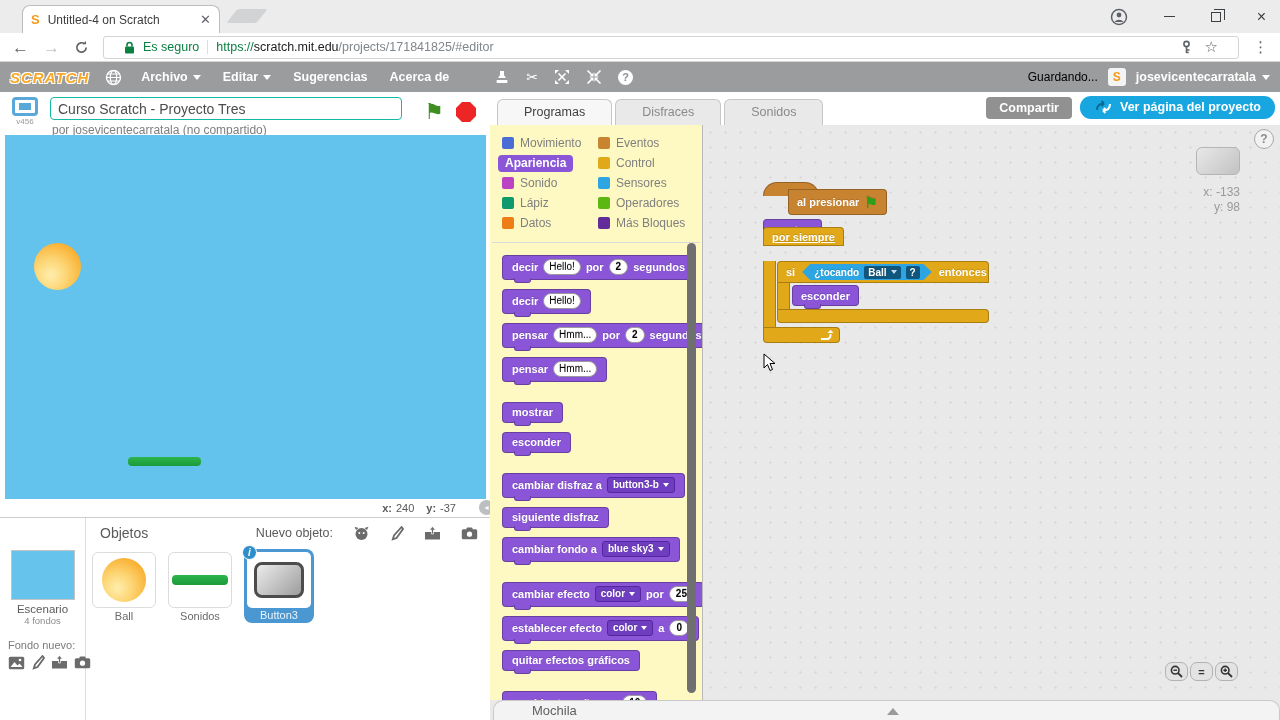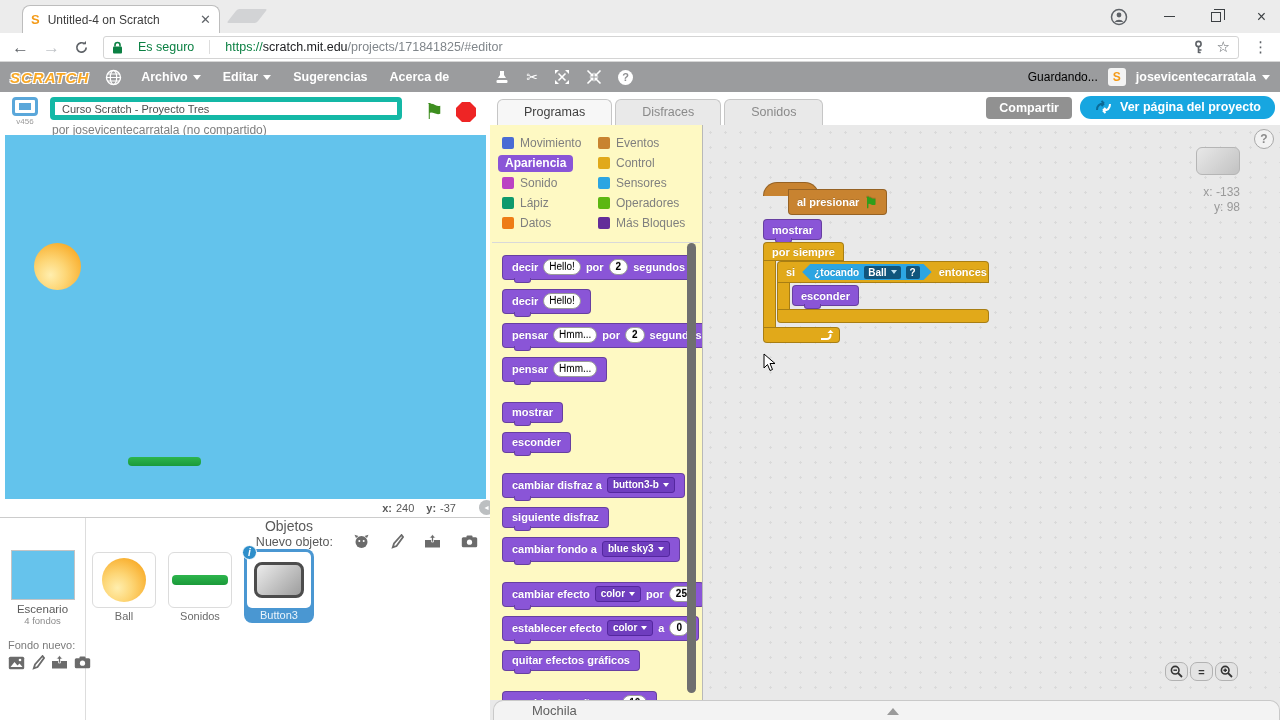--- a/index.html
+++ b/index.html
@@ -21,21 +21,21 @@
   .restore-glyph { width:10px; height:10px; border:1px solid #3c4043; position:relative; }
   .restore-glyph::before { content:""; position:absolute; left:2px; top:-4px; width:10px; height:10px;
           border:1px solid #3c4043; border-left:none; border-bottom:none; background:transparent; }
   .min-glyph { width:11px; height:0; border-top:1.5px solid #3c4043; }
 
   .toolbar { position:absolute; left:0; top:33px; width:1280px; height:29px; background:#fff;
           border-bottom:1px solid #d6d6d6; display:flex; align-items:center; padding:0 12px; gap:14px; }
   .nav-ico { font-size:17px; color:#5f6368; line-height:1; }
   .nav-ico.disabled { color:#c1c4c8; }
   .omnibox { flex:1; height:23px; border:1px solid #d4d4d4; border-radius:3px; background:#fff;
-          display:flex; align-items:center; padding:0 8px; gap:15px; }
+          display:flex; align-items:center; padding:0 20px; gap:8px; }
   .secure { color:#0b8043; font-size:12.5px; }
   .omni-div { width:1px; height:14px; background:#ddd; }
   .url { font-size:12.5px; white-space:nowrap; overflow:hidden; flex:1; }
   .url .scheme { color:#0b8043; } .url .host { color:#202124; } .url .path { color:#80868b; }
   .omni-right { display:flex; align-items:center; gap:12px; margin-left:auto; }
   .star { font-size:15px; color:#5f6368; }
   .dots { font-size:15px; color:#5f6368; letter-spacing:0; }
 
   
   .menubar { position:absolute; left:0; top:62px; width:1280px; height:30px; background:#9b9c9e;
@@ -55,22 +55,22 @@
   .scissors { color:#fff; font-size:14px; }
 
   
   .left-panel { position:absolute; left:0; top:92px; width:490px; height:628px; background:#fff; }
   .stage-header { height:43px; display:flex; align-items:flex-start; padding:5px 8px 0 10px; gap:10px; }
   .fs-widget { width:30px; display:flex; flex-direction:column; align-items:center; }
   .fs-icon { width:26px; height:19px; border:3px solid #5aa7da; border-radius:4px; display:flex; align-items:center; justify-content:center; }
   .fs-icon i { display:block; width:12px; height:7px; background:#5aa7da; }
   .fs-ver { font-size:8px; color:#9a9a9a; margin-top:1px; }
   .title-col { flex:1; }
-  .title-input { width:352px; height:23px; border:5px solid #14b8a6; border-radius:4px; padding:0 7px;
-          font-size:11px; color:#4d4d4d; font-family:"Liberation Sans", sans-serif; }
+  .title-input { width:352px; height:23px; border:1px solid #14b8a6; border-radius:4px; padding:0 7px;
+          font-size:14px; color:#4d4d4d; font-family:"Liberation Sans", sans-serif; }
   .byline { font-size:12px; color:#7e7e7e; margin:3px 0 0 2px; }
   .run-ctrls { display:flex; align-items:center; gap:12px; margin:4px 6px 0 0; }
   .greenflag { color:#3e8e20; font-size:22px; line-height:1; }
   .stopbtn { width:20px; height:20px; background:#ee2525;
           clip-path:polygon(30% 0,70% 0,100% 30%,100% 70%,70% 100%,30% 100%,0 70%,0 30%); }
   .stage { position:relative; margin-left:5px; width:481px; height:364px; background:#63c3ec; }
   .ball { position:absolute; left:29px; top:108px; width:47px; height:47px; border-radius:50%;
           background:radial-gradient(circle at 35% 68%, #ffeeae 0%, #fdd676 35%, #f8a822 85%); }
   .paddle { position:absolute; left:123px; top:322px; width:73px; height:9px; border-radius:4px;
           background:linear-gradient(#2db54d,#1b9a3a); }
@@ -83,21 +83,21 @@
   .sprites-panel { height:203px; border-top:1px solid #ccc; display:flex; }
   .sp-left { width:86px; border-right:1px solid #ddd; padding-top:30px; }
   .stage-tile { width:70px; margin:2px auto 0; text-align:center; }
   .stage-thumb { width:64px; height:50px; background:#66c3ec; border:1px solid #c4c4c4; margin:0 auto; }
   .stage-name { font-size:11.5px; color:#5a5a5a; margin-top:3px; }
   .stage-detail { font-size:9.5px; color:#8c8c8c; }
   .backdrop-new { margin:13px 0 0 8px; }
   .backdrop-new .lbl { font-size:11px; color:#7b7b7b; }
   .icon-row { display:flex; gap:6px; margin-top:4px; align-items:center; }
   .sp-right { flex:1; }
-  .sp-header { height:30px; display:flex; align-items:center; padding:0 12px 0 14px;flex-direction:column; }
+  .sp-header { height:30px; display:flex; align-items:center; padding:0 12px 0 14px; }
   .sp-title { font-size:14px; color:#5a5a5a; }
   .new-obj { margin-left:auto; display:flex; align-items:center; gap:20px; font-size:12.5px; color:#5a5a5a; }
   .tiles { display:flex; gap:12px; padding:4px 0 0 6px; align-items:flex-start; }
   .tile { width:64px; text-align:center; }
   .thumb-box { width:64px; height:56px; background:#fff; border:1px solid #dcdcdc; border-radius:6px;
           display:flex; align-items:center; justify-content:center; }
   .tile-name { font-size:11px; color:#6a6a6a; margin-top:2px; }
   .tile.selected { background:#4a97d2; border-radius:8px; padding:3px 3px 2px; position:relative; width:70px; margin-top:-3px; }
   .tile.selected .thumb-box { border:none; border-radius:5px; width:64px; height:56px; }
   .tile.selected .tile-name { color:#eaf4fb; margin-top:1px; }
@@ -159,21 +159,21 @@
           display:flex; align-items:center; justify-content:center; }
 
   .sb { position:absolute; display:inline-flex; align-items:center; gap:5px; color:#fff; font-size:11px; font-weight:bold;
           text-shadow:0 -1px 0 rgba(0,0,0,.15); border:1px solid rgba(0,0,0,.25); border-radius:4px; padding:0 8px; white-space:nowrap; }
   .ev { background:#c88330;margin-left:25px; } .ct { background:#e1a91a; } .lk { background:#8a55d7; }
   .hat-curve { position:absolute; left:60px; top:57px; width:56px; height:14px; background:#c88330;
           border:1px solid rgba(0,0,0,.25); border-bottom:none; border-radius:28px 28px 0 0; }
   .hat-main { left:60px; top:64px; height:26px; border-radius:0 4px 4px 4px; }
   .hat-flag { color:#2f9e1a; font-size:15px; line-height:1; }
   .blk-mostrar { left:60px; top:94px; height:21px; }
-  .fv-top { left:60px; top:117px; height:19px; border-radius:4px 4px 0 0; }
+  .fv-top { left:60px; top:102px; height:19px; border-radius:4px 4px 0 0;text-decoration:underline; }
   .fv-left { left:60px; top:136px; width:13px; height:66px; padding:0; border-radius:0; border-top:none; border-bottom:none; }
   .fv-bottom { left:60px; top:202px; width:77px; height:16px; border-radius:0 4px 4px 4px; justify-content:flex-end; padding:0 5px; }
   .if-top { left:74px; top:136px; width:212px; height:22px; border-radius:4px 4px 0 0; gap:7px; }
   .if-left { left:74px; top:158px; width:13px; height:26px; padding:0; border-radius:0; border-top:none; border-bottom:none; }
   .if-bottom { left:74px; top:184px; width:212px; height:14px; border-radius:0 4px 4px 4px; }
   .blk-esconder { left:89px; top:160px; height:21px; }
   .hex { display:inline-flex; align-items:center; gap:5px; background:#2ca5e2; height:16px; padding:0 12px;
           clip-path:polygon(8px 0,calc(100% - 8px) 0,100% 50%,calc(100% - 8px) 100%,8px 100%,0 50%);
           font-size:10px; }
   .hex-dd { background:#10557c; border-radius:2px; padding:0 4px; line-height:13px; display:inline-flex; align-items:center; gap:4px; }

